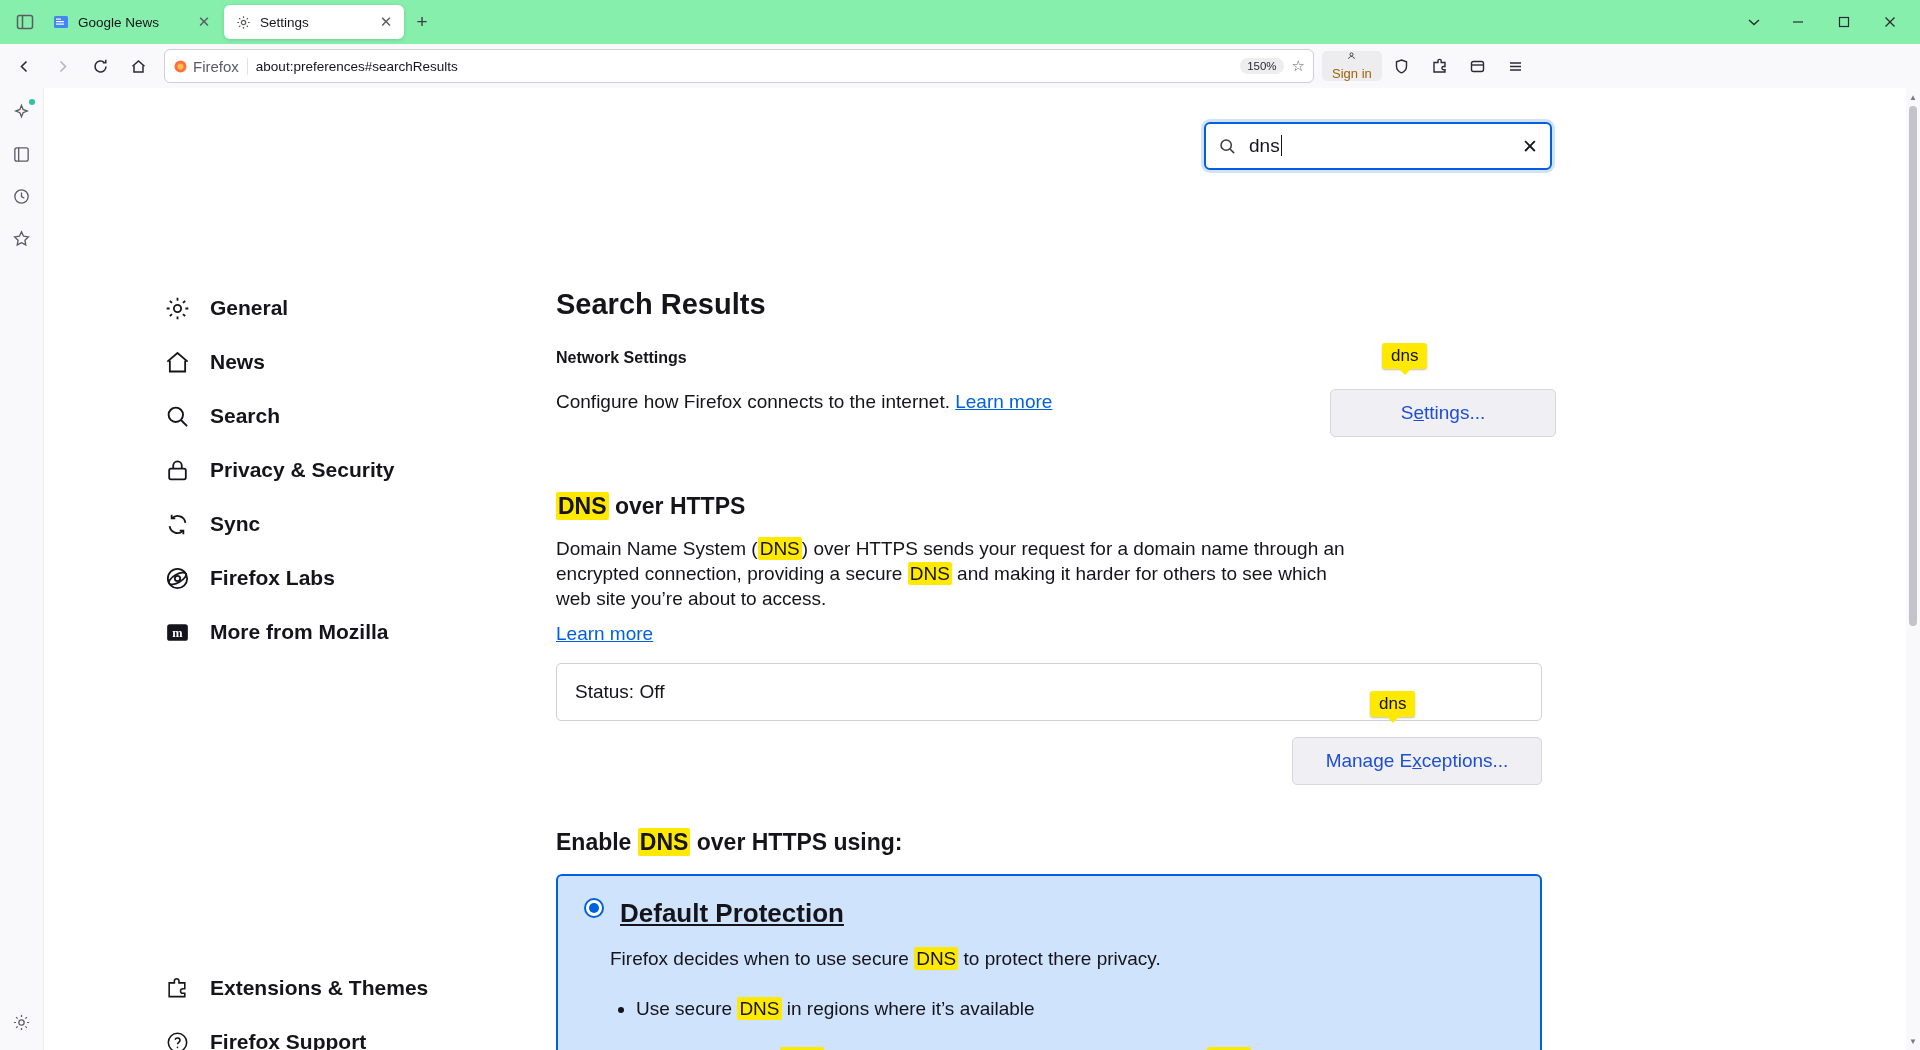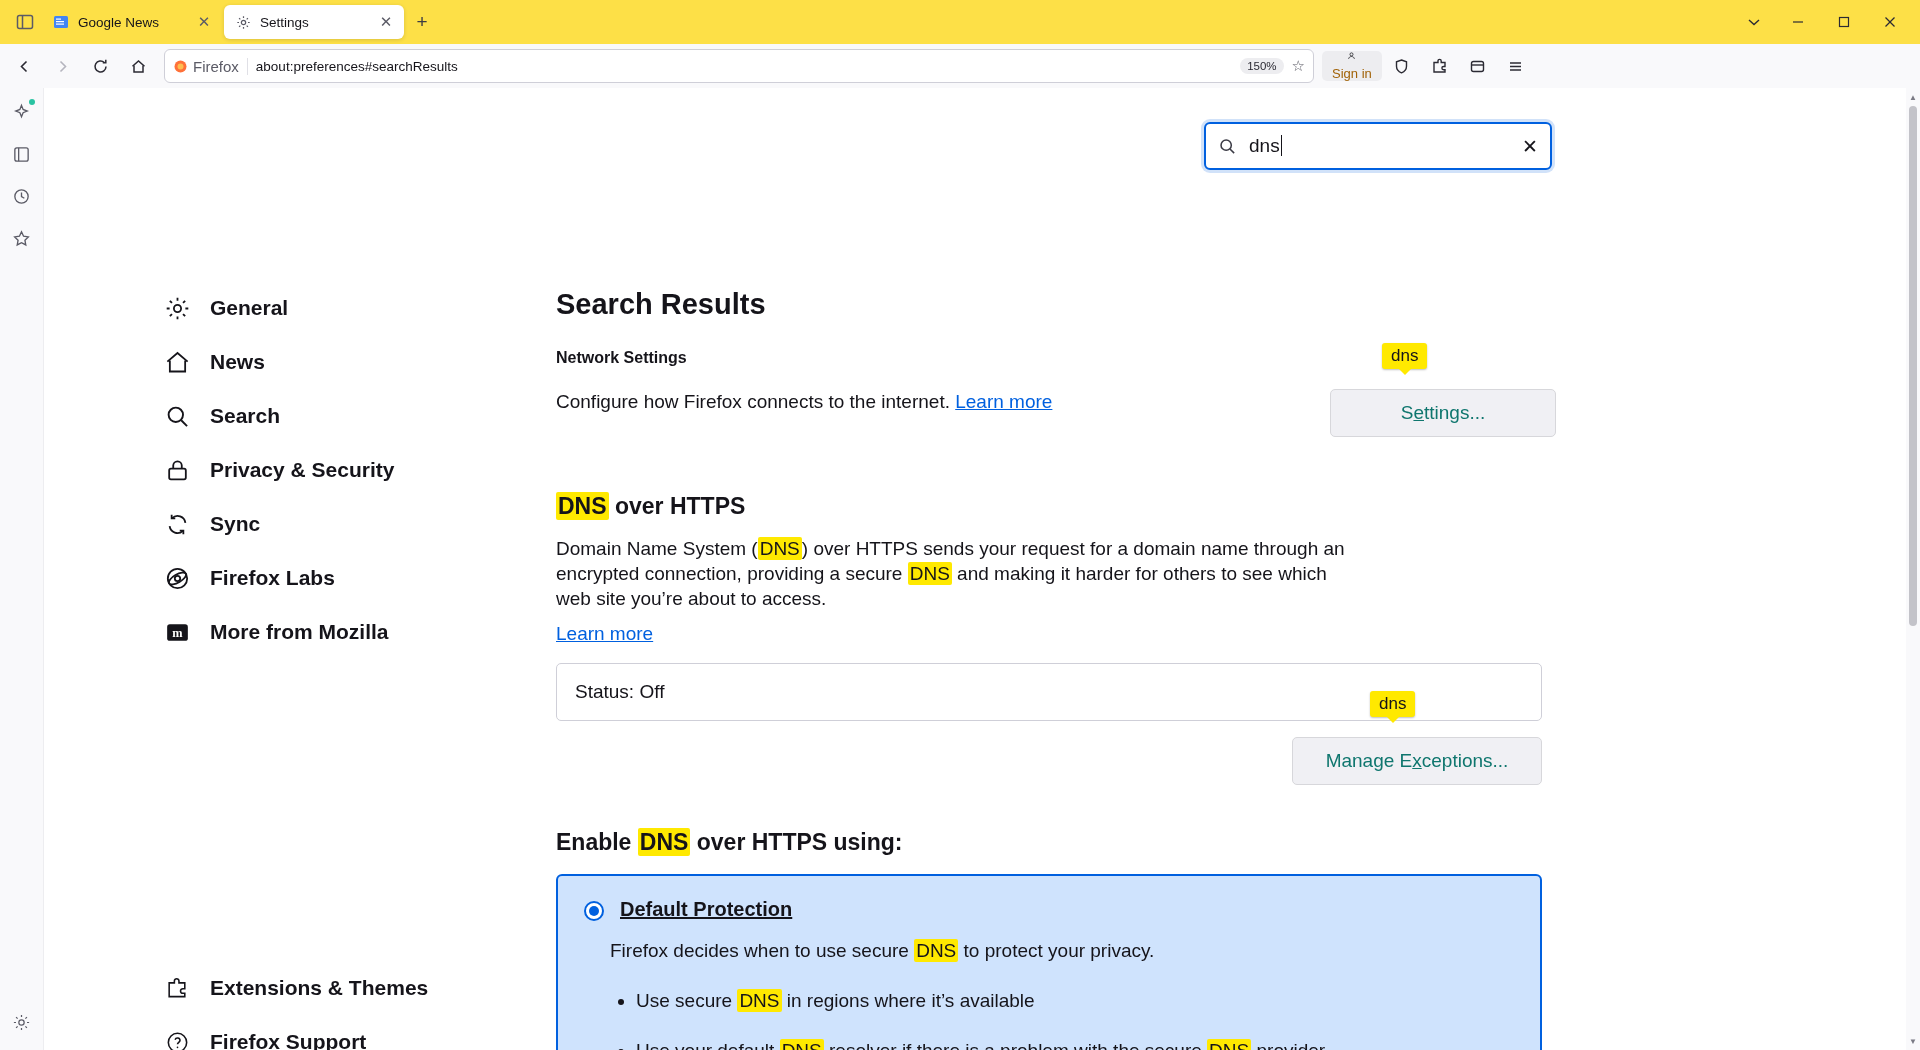--- a/index.html
+++ b/index.html
@@ -18,21 +18,21 @@
     width: 1920px;
     height: 1050px;
     display: flex;
     flex-direction: column;
     background: #f9f9fb;
   }
 
   
   .tabstrip {
     height: 44px;
-    background: #fde047;
+    background: #86efac;
     display: flex;
     align-items: center;
     padding: 0 8px;
     flex: 0 0 44px;
     position: relative;
   }
   .tabstrip-left-icon {
     width: 34px; height: 34px;
     display: flex; align-items: center; justify-content: center;
     color: #5b5b66;
@@ -332,21 +332,21 @@
     background: #ffe900;
     color: #15141a;
     padding: 1px 2px;
     border-radius: 2px;
   }
   .btn {
     background: #f0f0f4;
     border: 1px solid #d7d7db;
     border-radius: 5px;
     font-size: 19px;
-    color: #0f766e;
+    color: #1d4ed8;
     padding: 12px 20px;
     min-width: 226px;
     text-align: center;
     position: relative;
   }
   .underline-letter { text-decoration: underline; }
 
   .sect-doh { margin-top: 56px; }
   .sect-doh h2 { font-size: 23px; margin-bottom: 16px; }
   .status-box {
@@ -380,23 +380,23 @@
   .radio-card {
     margin-top: 18px;
     width: 986px;
     background: #cfe3fd;
     border: 2px solid #0060df;
     border-radius: 6px;
     padding: 22px 26px 30px 26px;
   }
   .radio-head {
     display: flex;
-    align-items: flex-end;
+    align-items: flex-start;
     gap: 16px;
-    font-size: 20px;
+    font-size: 26px;
     font-weight: bold;
     color: #15141a;
   }
   .radio-dot {
     width: 20px; height: 20px;
     border-radius: 50%;
     border: 2px solid #0060df;
     background: #ffffff;
     display: flex; align-items: center; justify-content: center;
     flex: 0 0 20px;
@@ -764,21 +764,21 @@
           </div>
 
           <div class="radio-card">
             <div class="radio-head">
               <span class="radio-dot">
                   <i></i>
                 </span>
               <span class="underline-letter">Default Protection</span>
             </div>
             <div class="radio-body">
-              <span>Firefox decides when to use secure </span><mark>DNS</mark><span> to protect your privacy.</span>
+              <span>Firefox decides when to use secure </span><mark>DNS</mark><span> to protect there privacy.</span>
             </div>
             <ul class="radio-list">
               <li>
                 <span>Use secure </span><mark>DNS</mark><span> in regions where it’s available</span>
               </li>
               <li>
                 <span>Use your default </span><mark>DNS</mark><span> resolver if there is a problem with the secure </span><mark>DNS</mark><span> provider</span>
               </li>
             </ul>
           </div>

